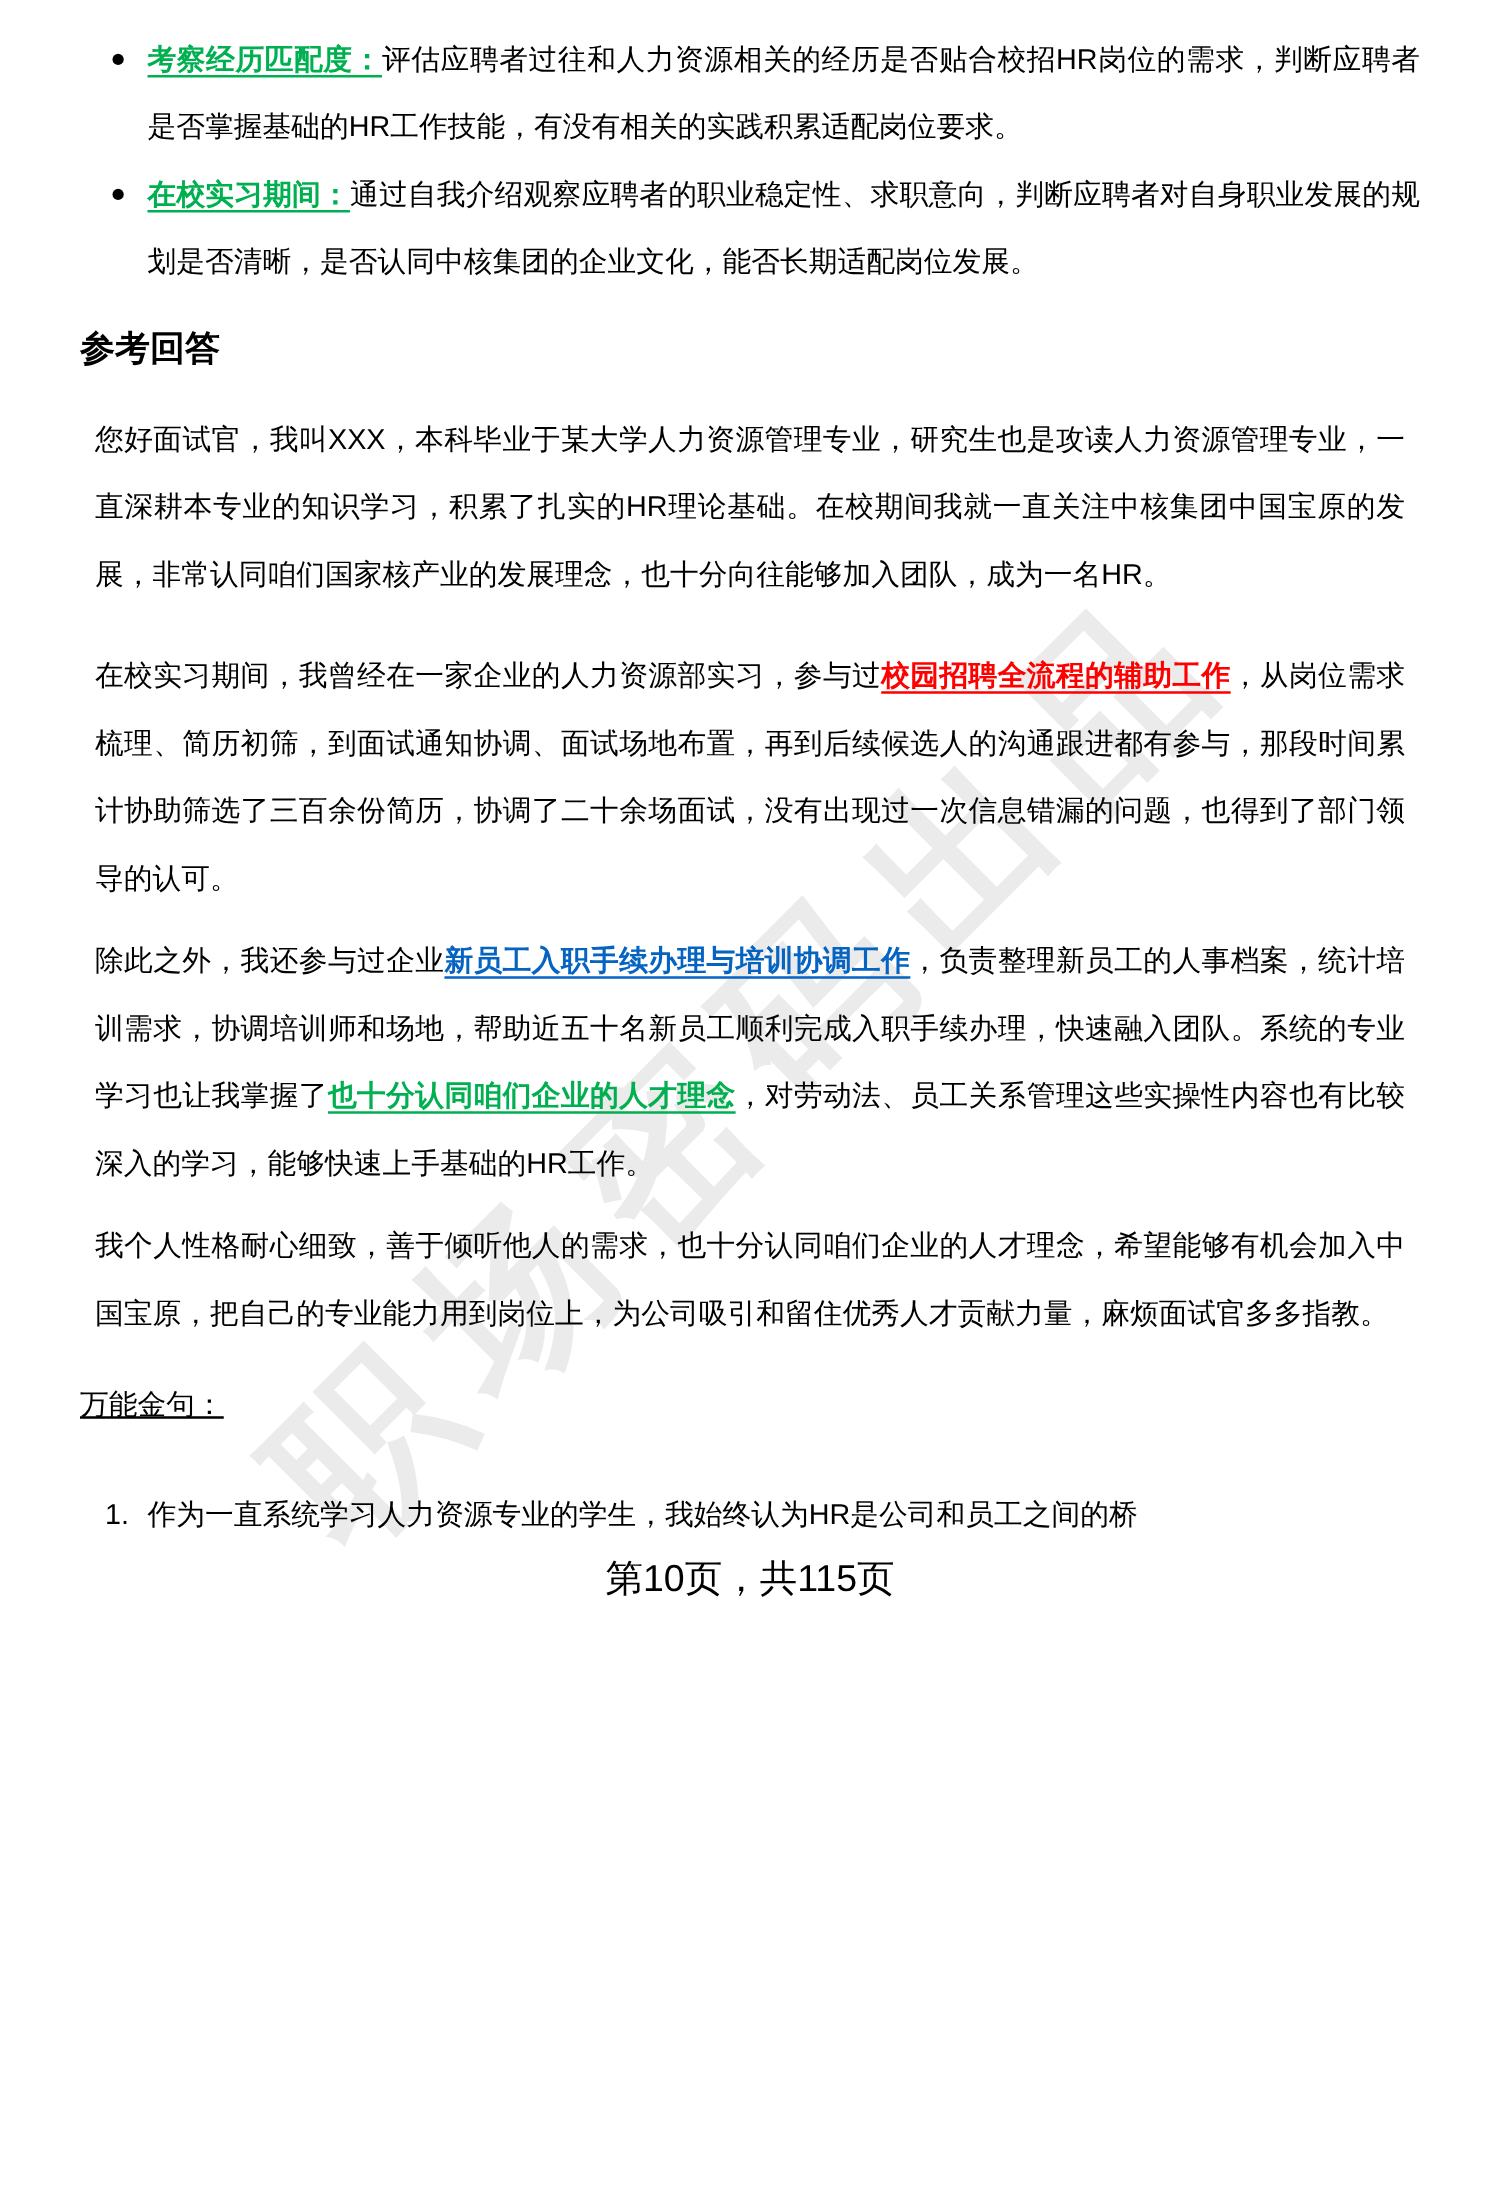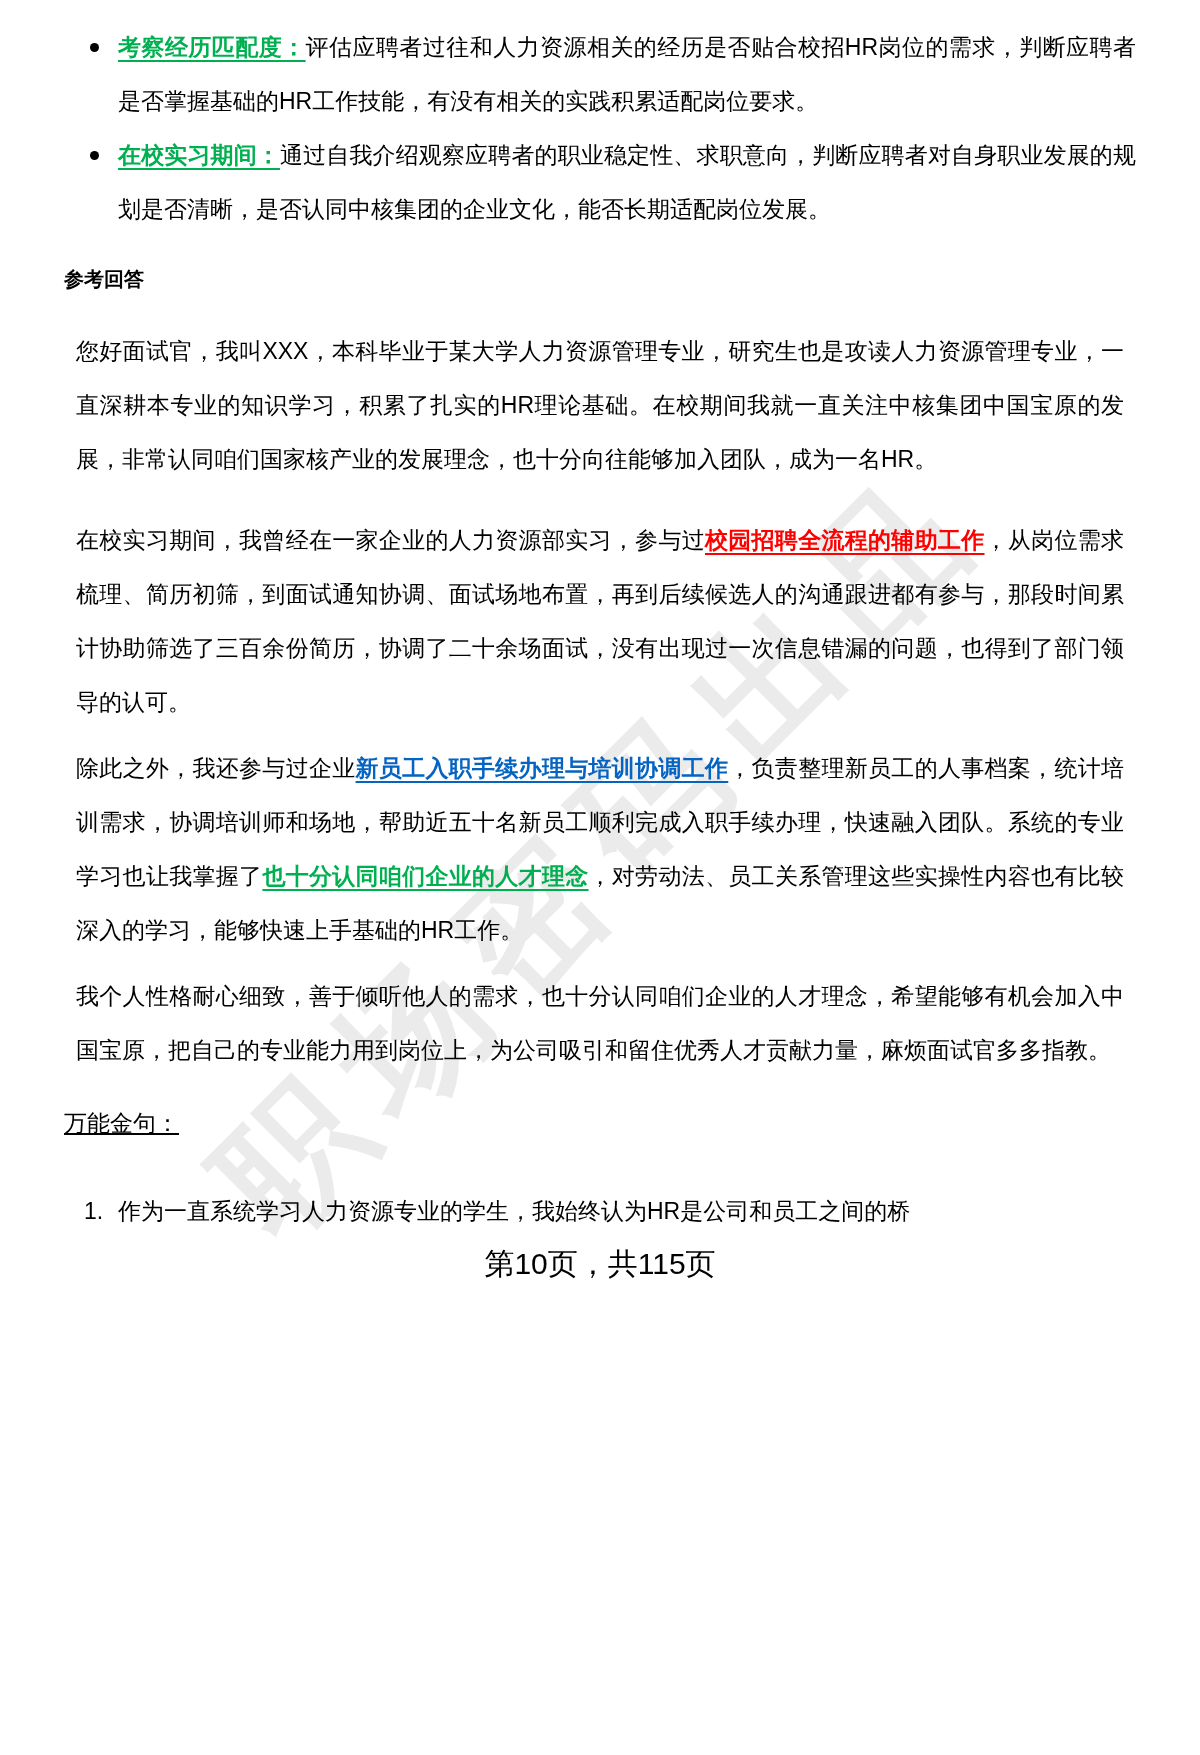--- a/index.html
+++ b/index.html
@@ -67,21 +67,21 @@
     font-weight: bold;
     text-decoration: underline;
     text-decoration-thickness: 2px;
     text-underline-offset: 5px;
     text-decoration-color: currentColor;
   }
   .green { color: var(--green, #00B050); }
   .red   { color: var(--red, #FF0000); }
   .blue  { color: var(--blue, #0563C1); }
   .section-heading {
-    font-size: 20px;
+    font-size: 28px;
     font-weight: bold;
     margin: 16px 0 18px 0;
     line-height: 54px;
     text-align: left;
   }
   .para {
     margin: 12px;
     text-align: justify;
   }
   .para.mt-blank { margin-top: 27px; }

